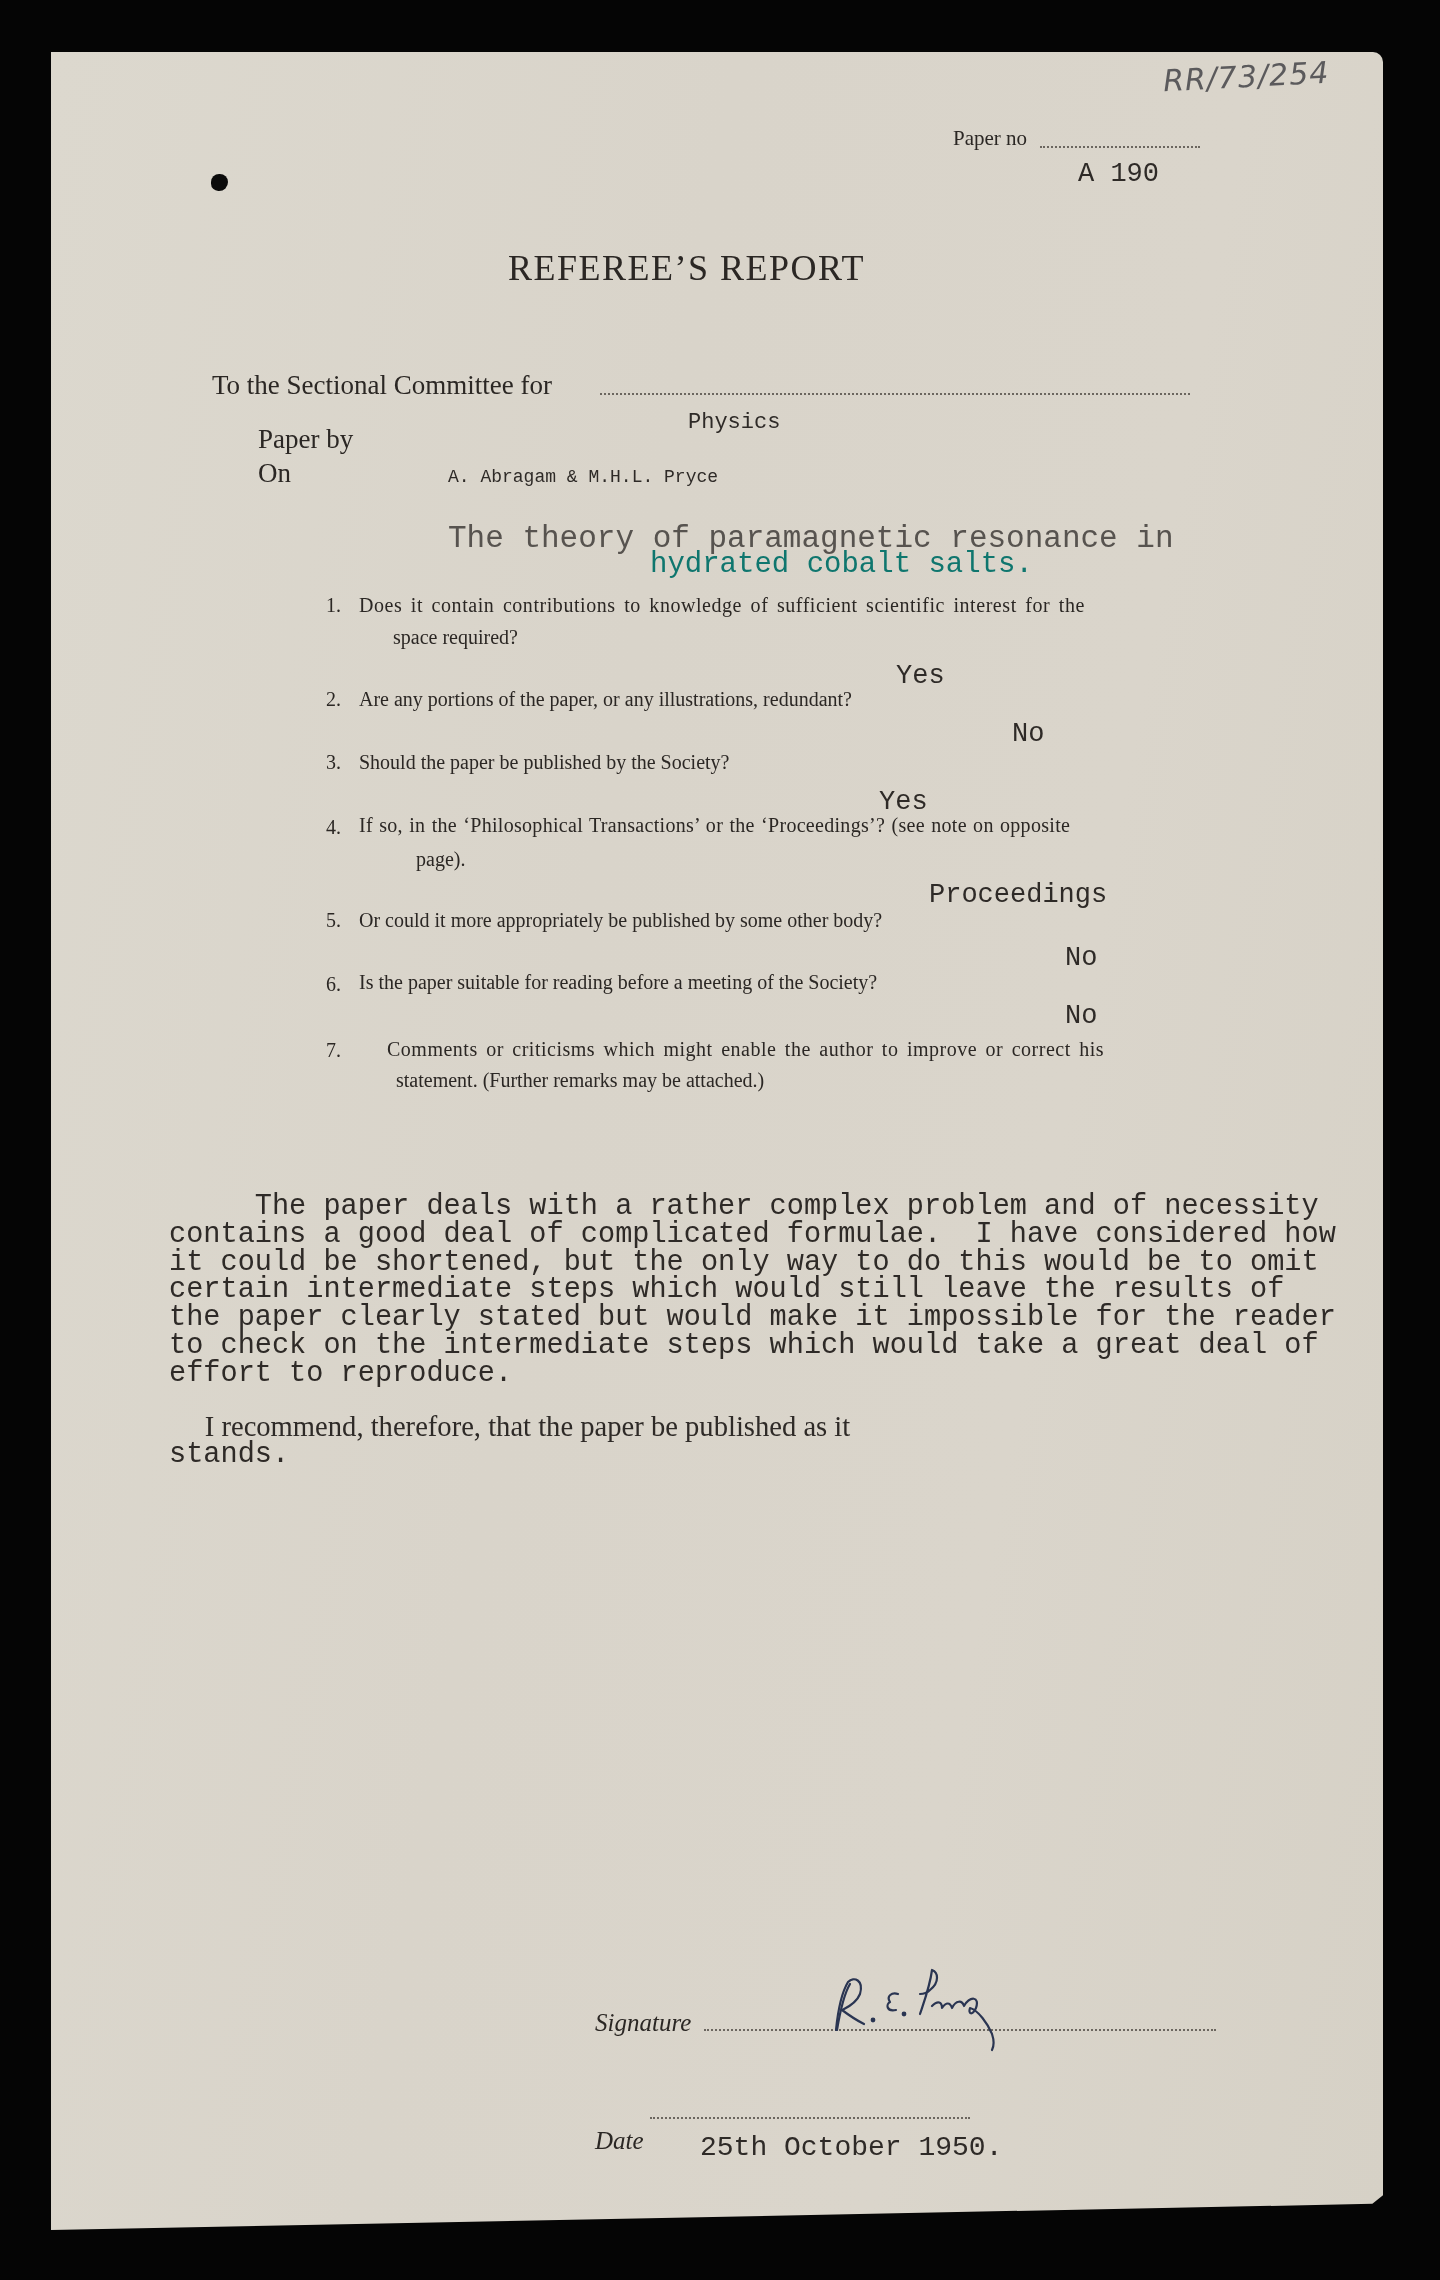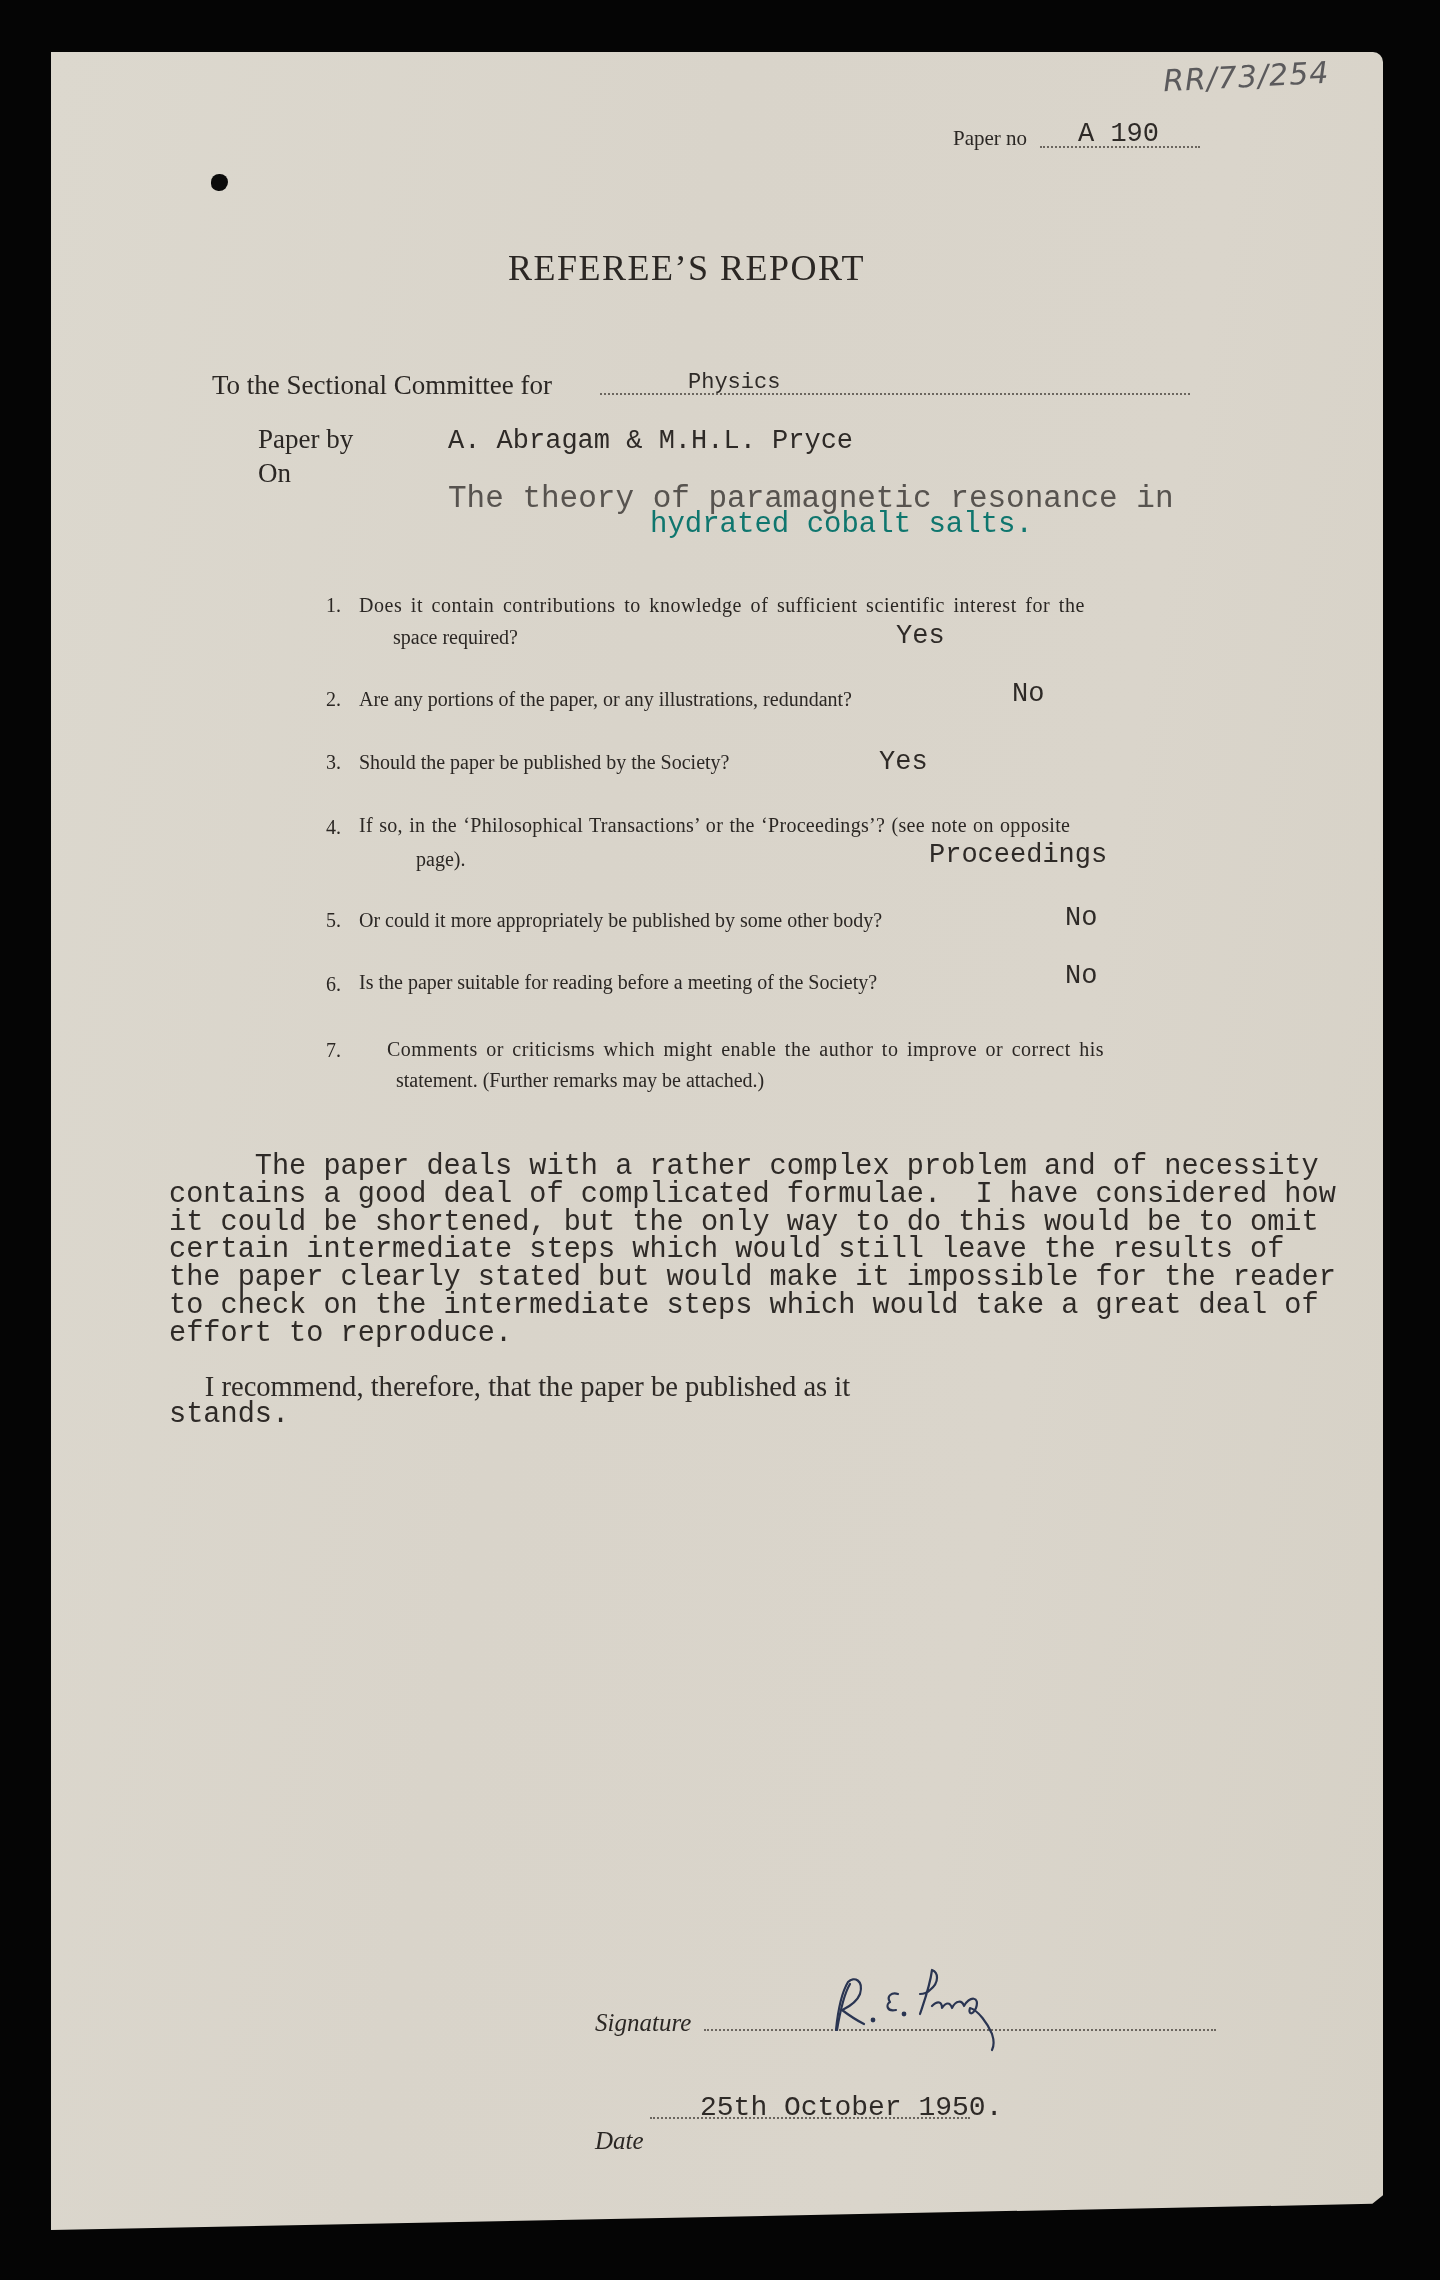--- a/index.html
+++ b/index.html
@@ -12,33 +12,33 @@
     background: linear-gradient(100deg, #dcd8ce 0%, #d9d4ca 40%, #dad5cb 70%, #d6d1c6 100%);
     border-top-right-radius: 10px;
     clip-path: polygon(0 0, 100% 0, 100% 98.4%, 99.2% 98.8%, 0 100%);
   }
   .hole {
     position: absolute; left: 160px; top: 122px; width: 17px; height: 17px;
     background: #0b0b0b; border-radius: 50% 50% 55% 45%;
   }
   .t { position: absolute; white-space: pre; line-height: 1; }
   .serif { font-family: "Liberation Serif", "DejaVu Serif", serif; color: #2b2724; }
-  .mono  { font-family: "Liberation Mono", "DejaVu Sans Mono", monospace; color: #2e2a27; }
+  .mono  { font-family: "Liberation Mono", "DejaVu Sans Mono", monospace; color: #2e2a27; margin-top: 40px; }
   .hand  { font-family: "DejaVu Sans", sans-serif; color: #5b5a5c; font-style: italic; }
   .dots {
     position: absolute; height: 0; border-bottom: 2px dotted #6b665f;
   }
   .archive-ref { left: 1163px; top: 62px; font-size: 30px; letter-spacing: 1px; transform: rotate(-3deg); font-weight: 300; }
   .paper-no-label { left: 953px; top: 128px; font-size: 21px; }
   .paper-no-value { left: 1078px; top: 121px; font-size: 27px; }
   .title { left: 508px; top: 250px; font-size: 36px; letter-spacing: 1.5px; }
   .committee-label { left: 212px; top: 372px; font-size: 27px; }
   .committee-value { left: 688px; top: 372px; font-size: 22px; }
   .by-label { left: 258px; top: 426px; font-size: 27px; }
-  .by-value { left: 448px; top: 428px; font-size: 27px; }
+  .by-value { left: 448px; top: 428px; font-size: 18px; }
   .on-label { left: 258px; top: 460px; font-size: 27px; }
   .on-value1 { left: 448px; top: 483px; font-size: 31px; color: #57534f; }
   .on-value2 { left: 650px; top: 510px; font-size: 29px; color: #0f766e; }
   .q { font-size: 20px; }
   .qnum { font-size: 20px; }
   .ans { font-size: 27px; }
   .body-text { left: 169px; font-size: 28.6px; }
   .signature-label { left: 595px; top: 2010px; font-size: 25px; font-style: italic; }
   .date-label { left: 595px; top: 2096px; font-size: 25px; font-style: italic; margin-top: 32px; }
   .date-value { left: 700px; top: 2094px; font-size: 28px; }

